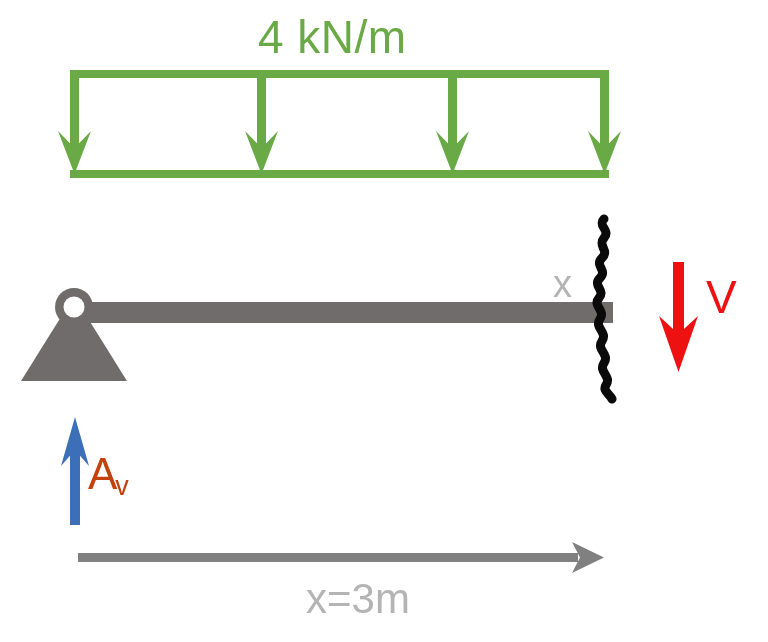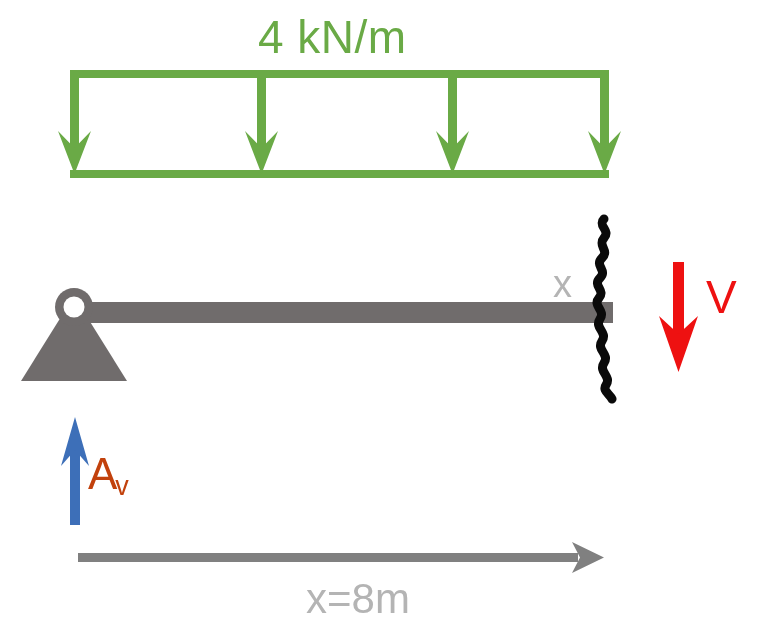--- a/index.html
+++ b/index.html
@@ -138,15 +138,15 @@
   </svg>
 
   <div class="lbl" id="load-label">4 kN/m</div>
 
   <div class="lbl" id="cut-label">x</div>
 
   <div class="lbl" id="shear-label">V</div>
 
   <div class="lbl" id="reaction-label"><span>A</span><span class="sub">v</span></div>
 
-  <div class="lbl" id="dim-label">x=8m</div>
+  <div class="lbl" id="dim-label">x=3m</div>
 
 </div>
 
 </body></html>

